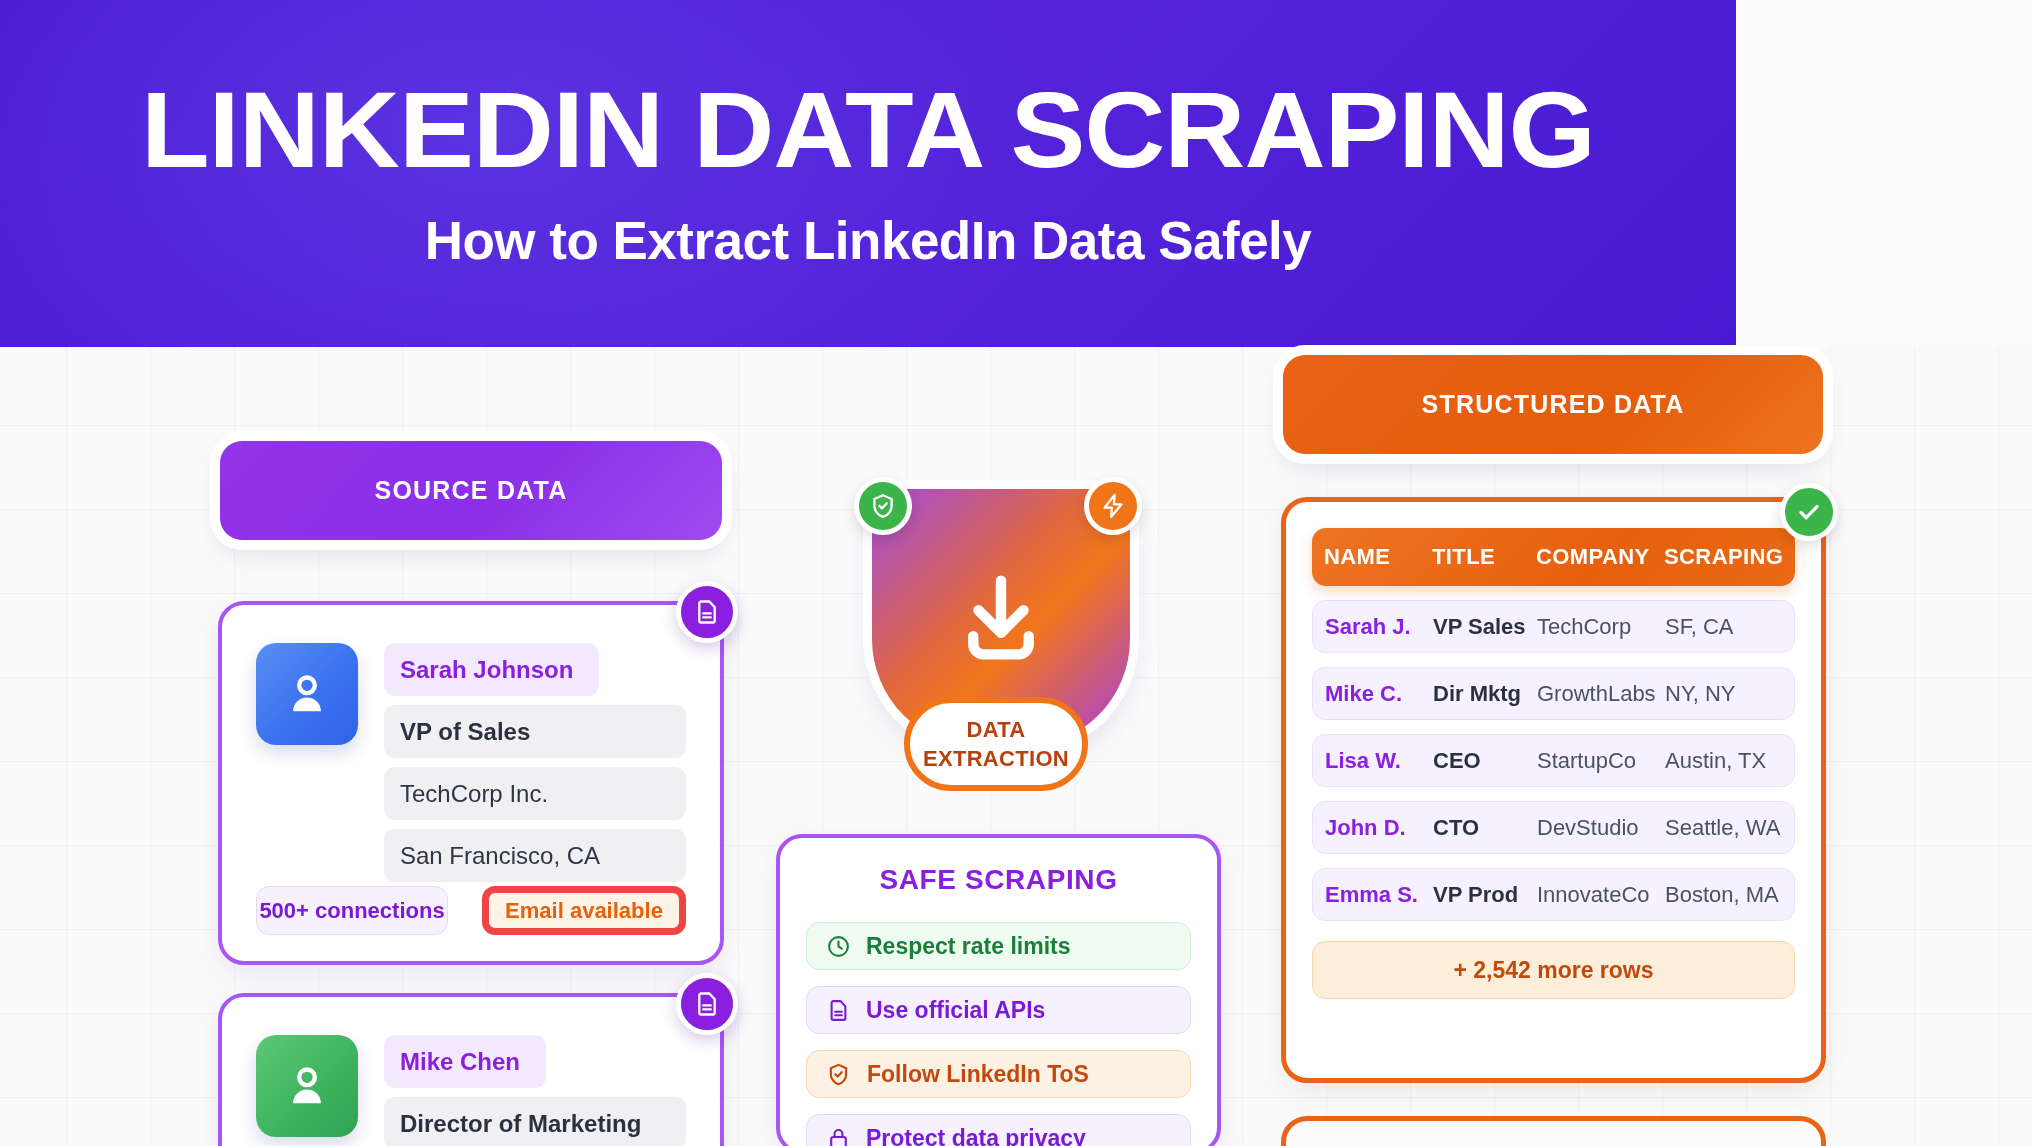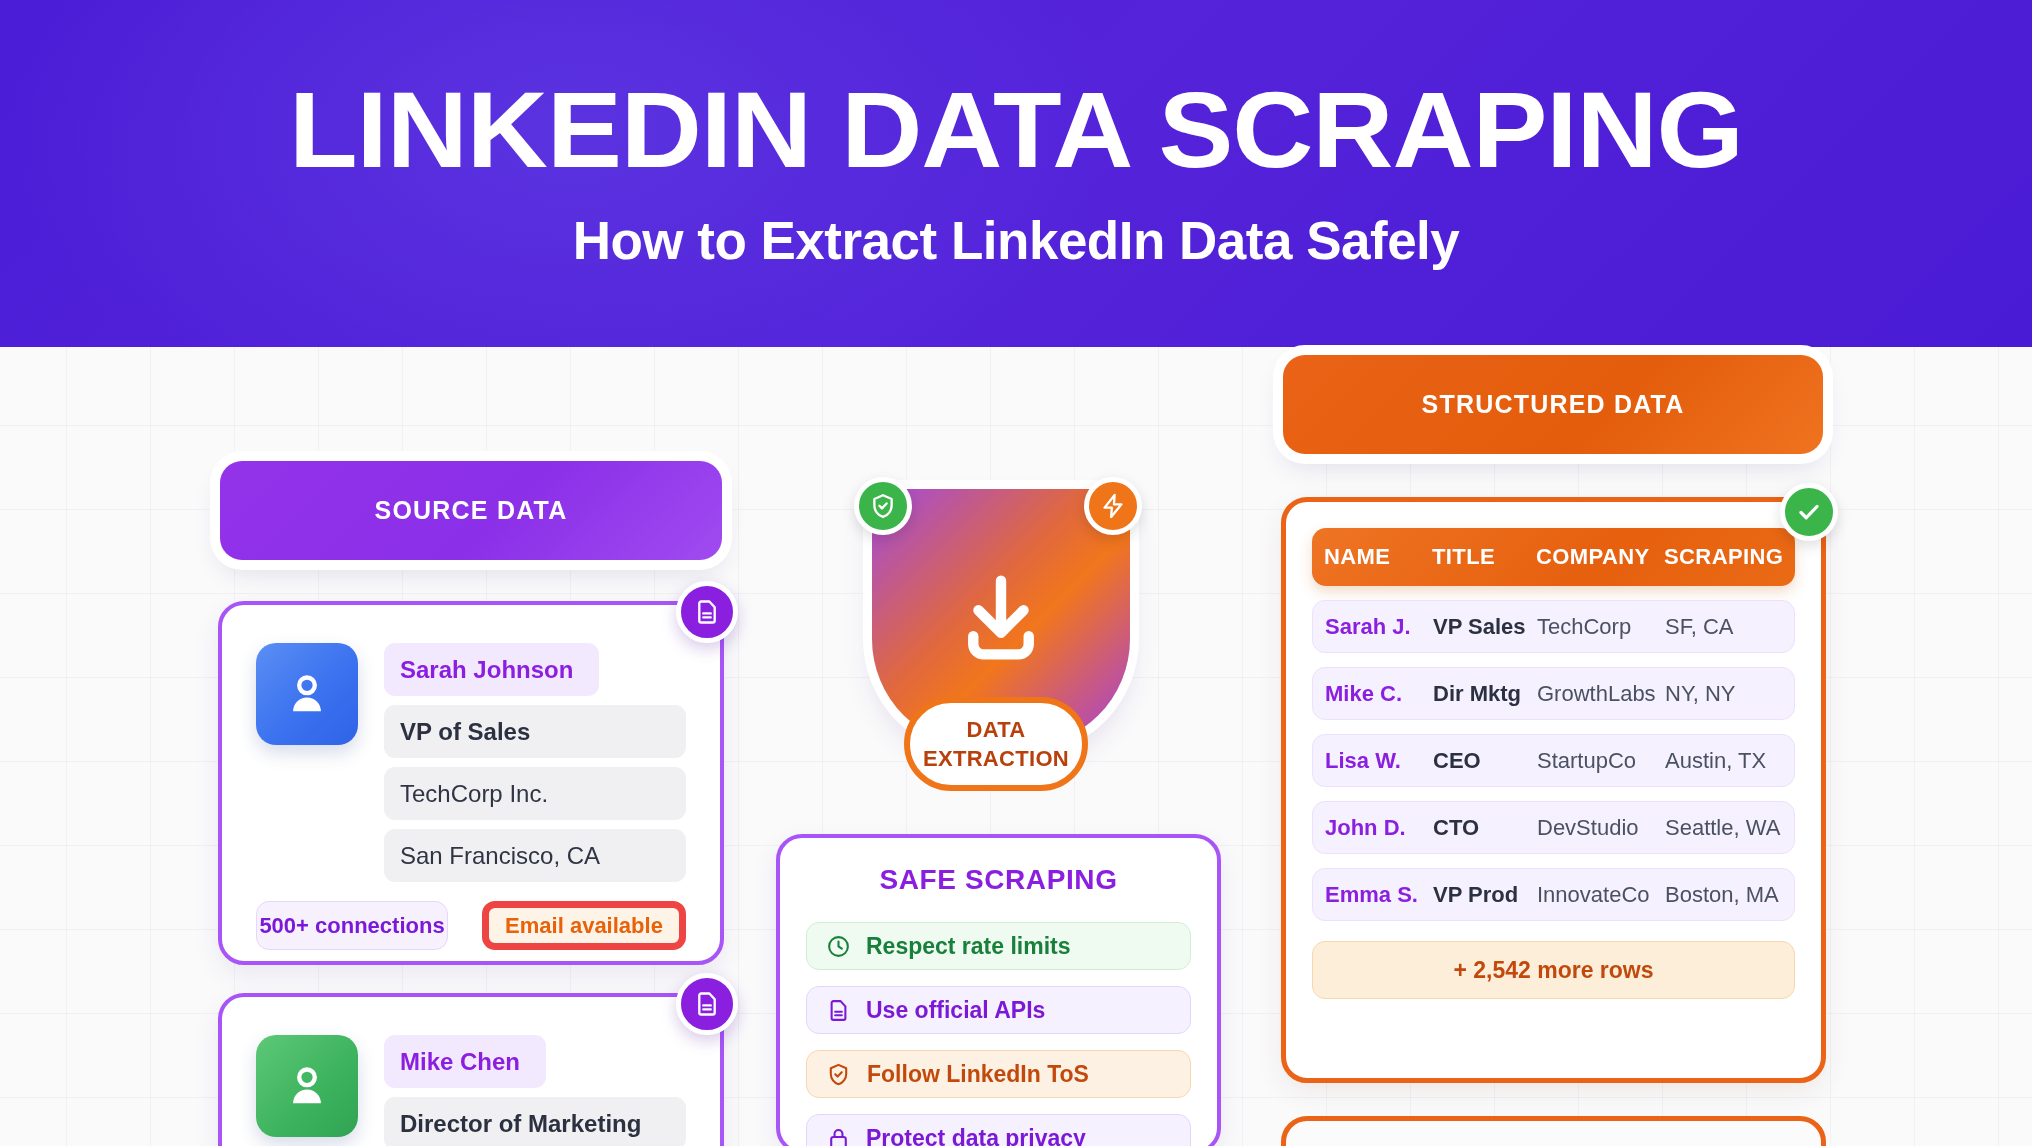--- a/index.html
+++ b/index.html
@@ -19,21 +19,21 @@
     background-image:
       linear-gradient(to right, rgba(120,115,160,0.065) 1px, transparent 1px),
       linear-gradient(to bottom, rgba(120,115,160,0.065) 1px, transparent 1px);
     background-size: 84px 84px;
     background-position: -18px -6px;
   }
 
   
   #header {
     position: absolute;
-    left: 0; top: 0; width: 2032px; height: 347px;
+    left: 0; top: 0; width: 1736px; height: 347px;
     background:
       radial-gradient(ellipse 900px 520px at 28% 38%, #5b33e0 0%, rgba(91,51,224,0) 62%),
       linear-gradient(135deg, #4b1dd6 0%, #5423da 50%, #4a1bd4 100%);
     display: flex;
     flex-direction: column;
     align-items: center;
     justify-content: center;
     overflow: hidden;
   }
   #header-title {
@@ -62,21 +62,21 @@
     align-items: center;
     justify-content: center;
     color: #fff;
     font-size: 25px;
     font-weight: 800;
     letter-spacing: 1.2px;
     box-shadow: 0 0 0 10px #ffffff, 0 12px 26px rgba(40,20,90,0.13);
     text-align: right;
   }
   #banner-source {
-    left: 220px; top: 461px; width: 502px; height: 99px;
+    left: 220px; top: 441px; width: 502px; height: 99px;
     background: linear-gradient(135deg, #9333ea 0%, #8b2fe8 55%, #a04bf0 100%);
   }
   #banner-structured {
     left: 1283px; top: 355px; width: 540px; height: 99px;
     background: linear-gradient(135deg, #ea6316 0%, #e35d0c 60%, #ef7320 100%);
   }
 
   
   .profile-card {
     position: absolute;
@@ -117,21 +117,21 @@
     background: #f3e9fe;
     color: #8b1fe0;
     font-weight: 700;
     align-self: flex-start;
     padding-right: 26px;
   }
   .field.title { font-weight: 700; color: #2b3140; text-align: right; }
 
   .chips {
     position: absolute;
-    left: 34px; right: 34px; bottom: 11px;
+    left: 34px; right: 34px; bottom: 26px;
     display: flex; gap: 34px; align-items: flex-end;
   }
   .chip {
     flex: 1;
     height: 49px;
     border-radius: 13px;
     display: flex; align-items: center; justify-content: center;
     font-size: 22px; font-weight: 700;
   }
   .chip.purple { background: #f7f1fe; border: 1px solid #e6d7fb; color: #7b19d6; }

